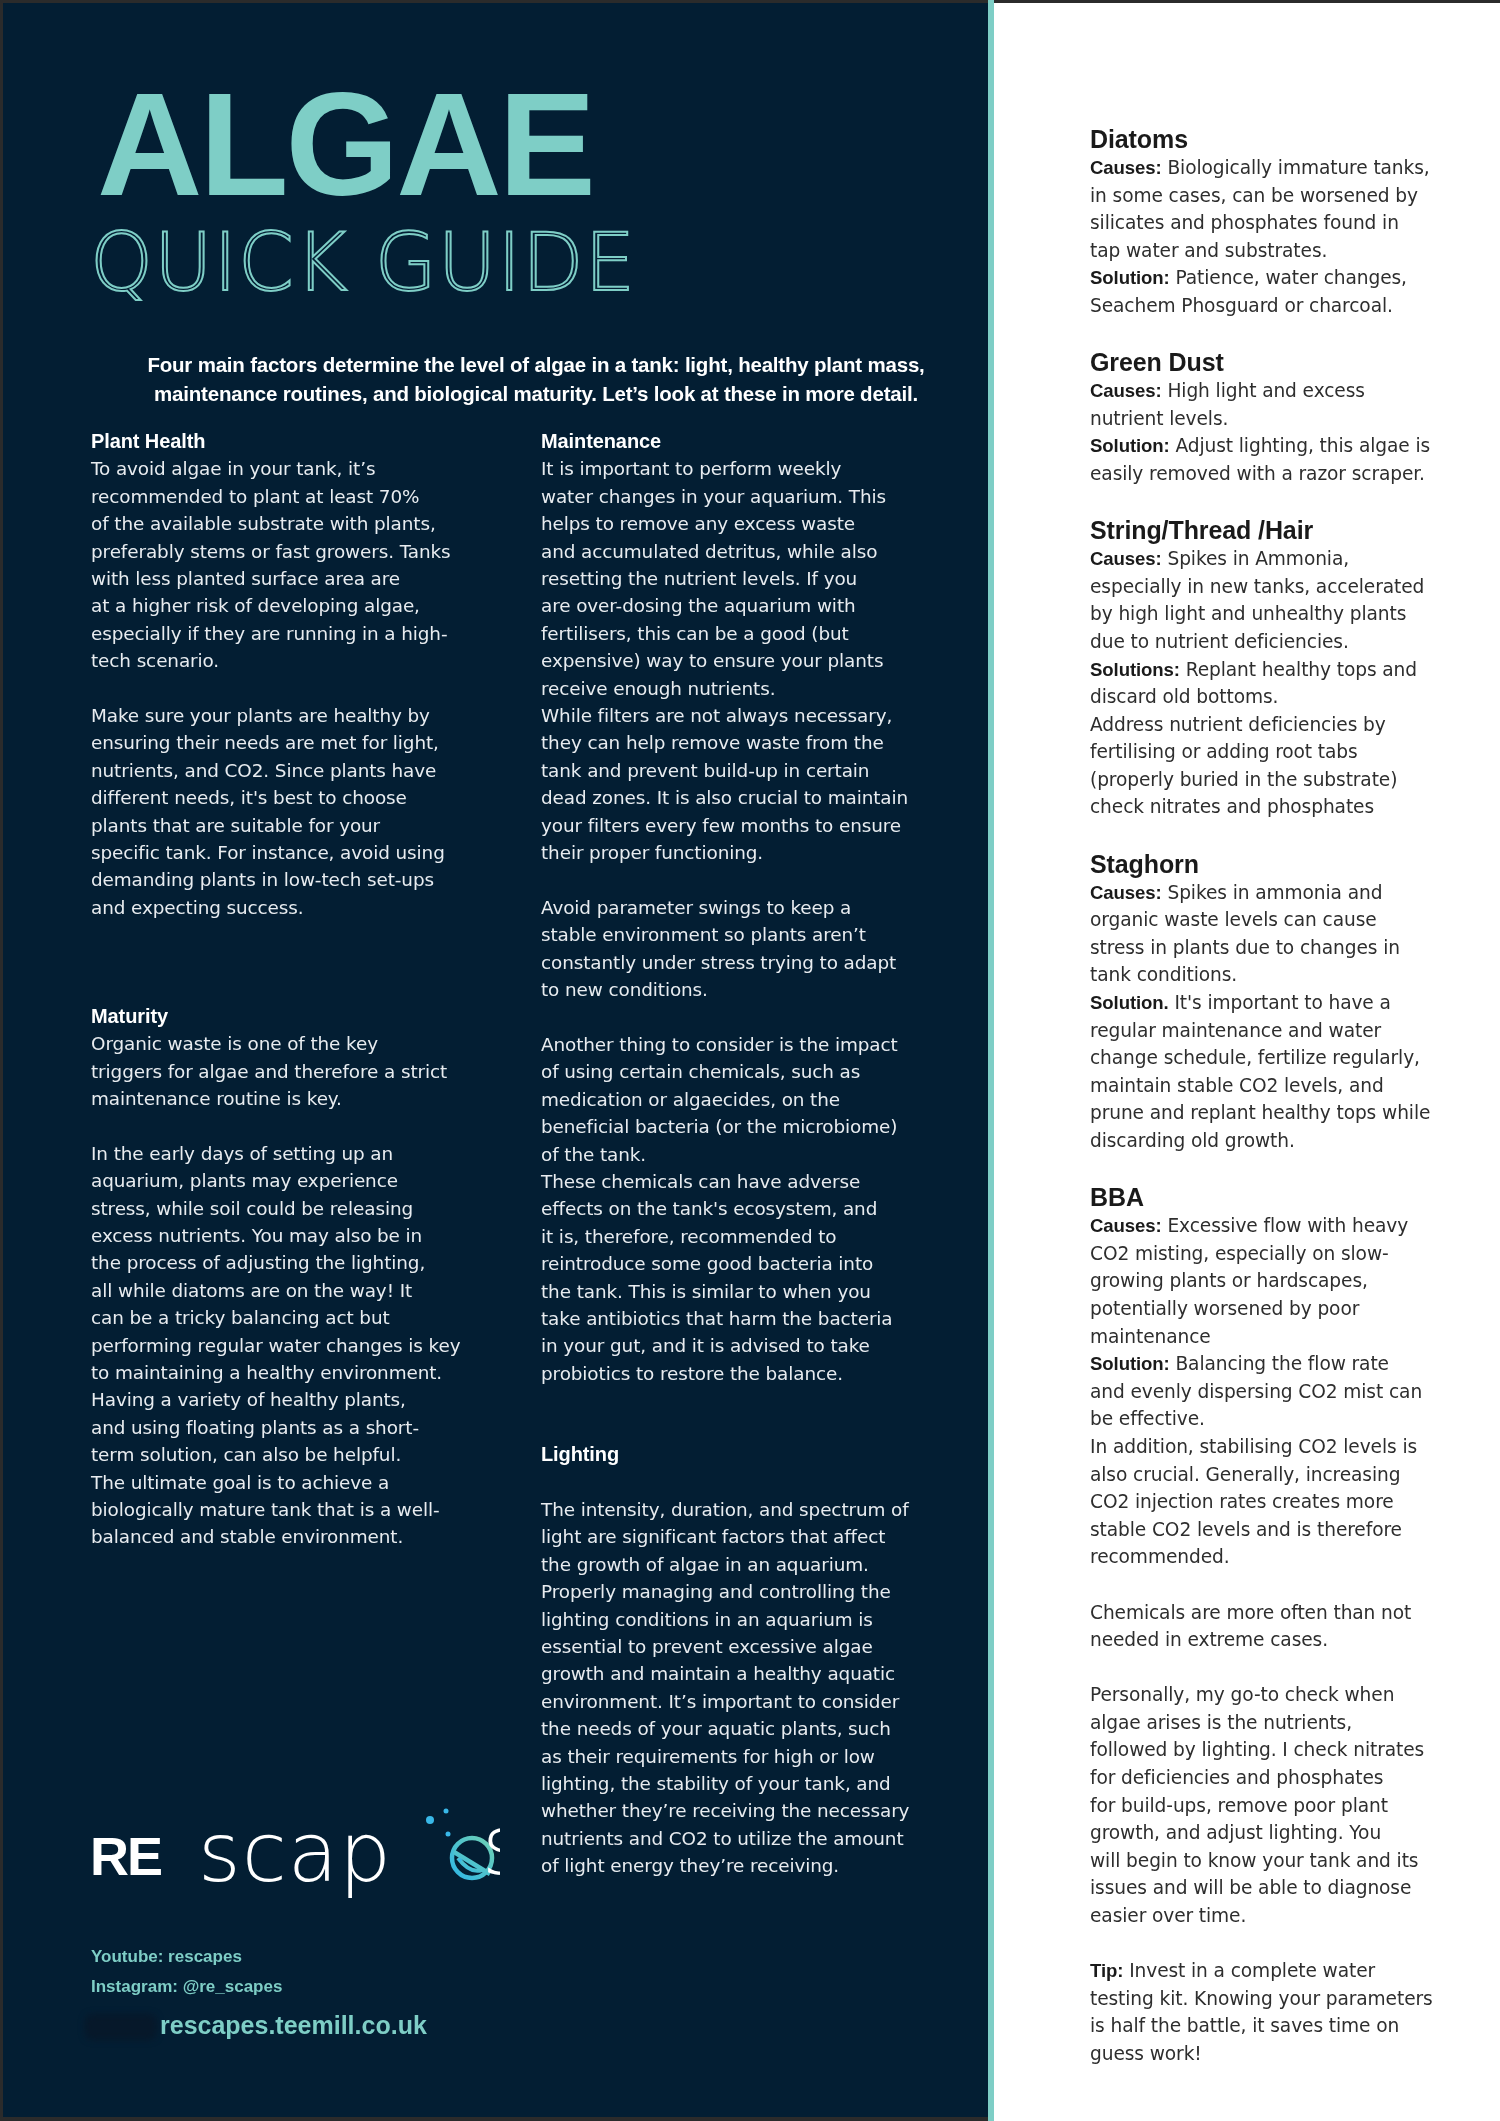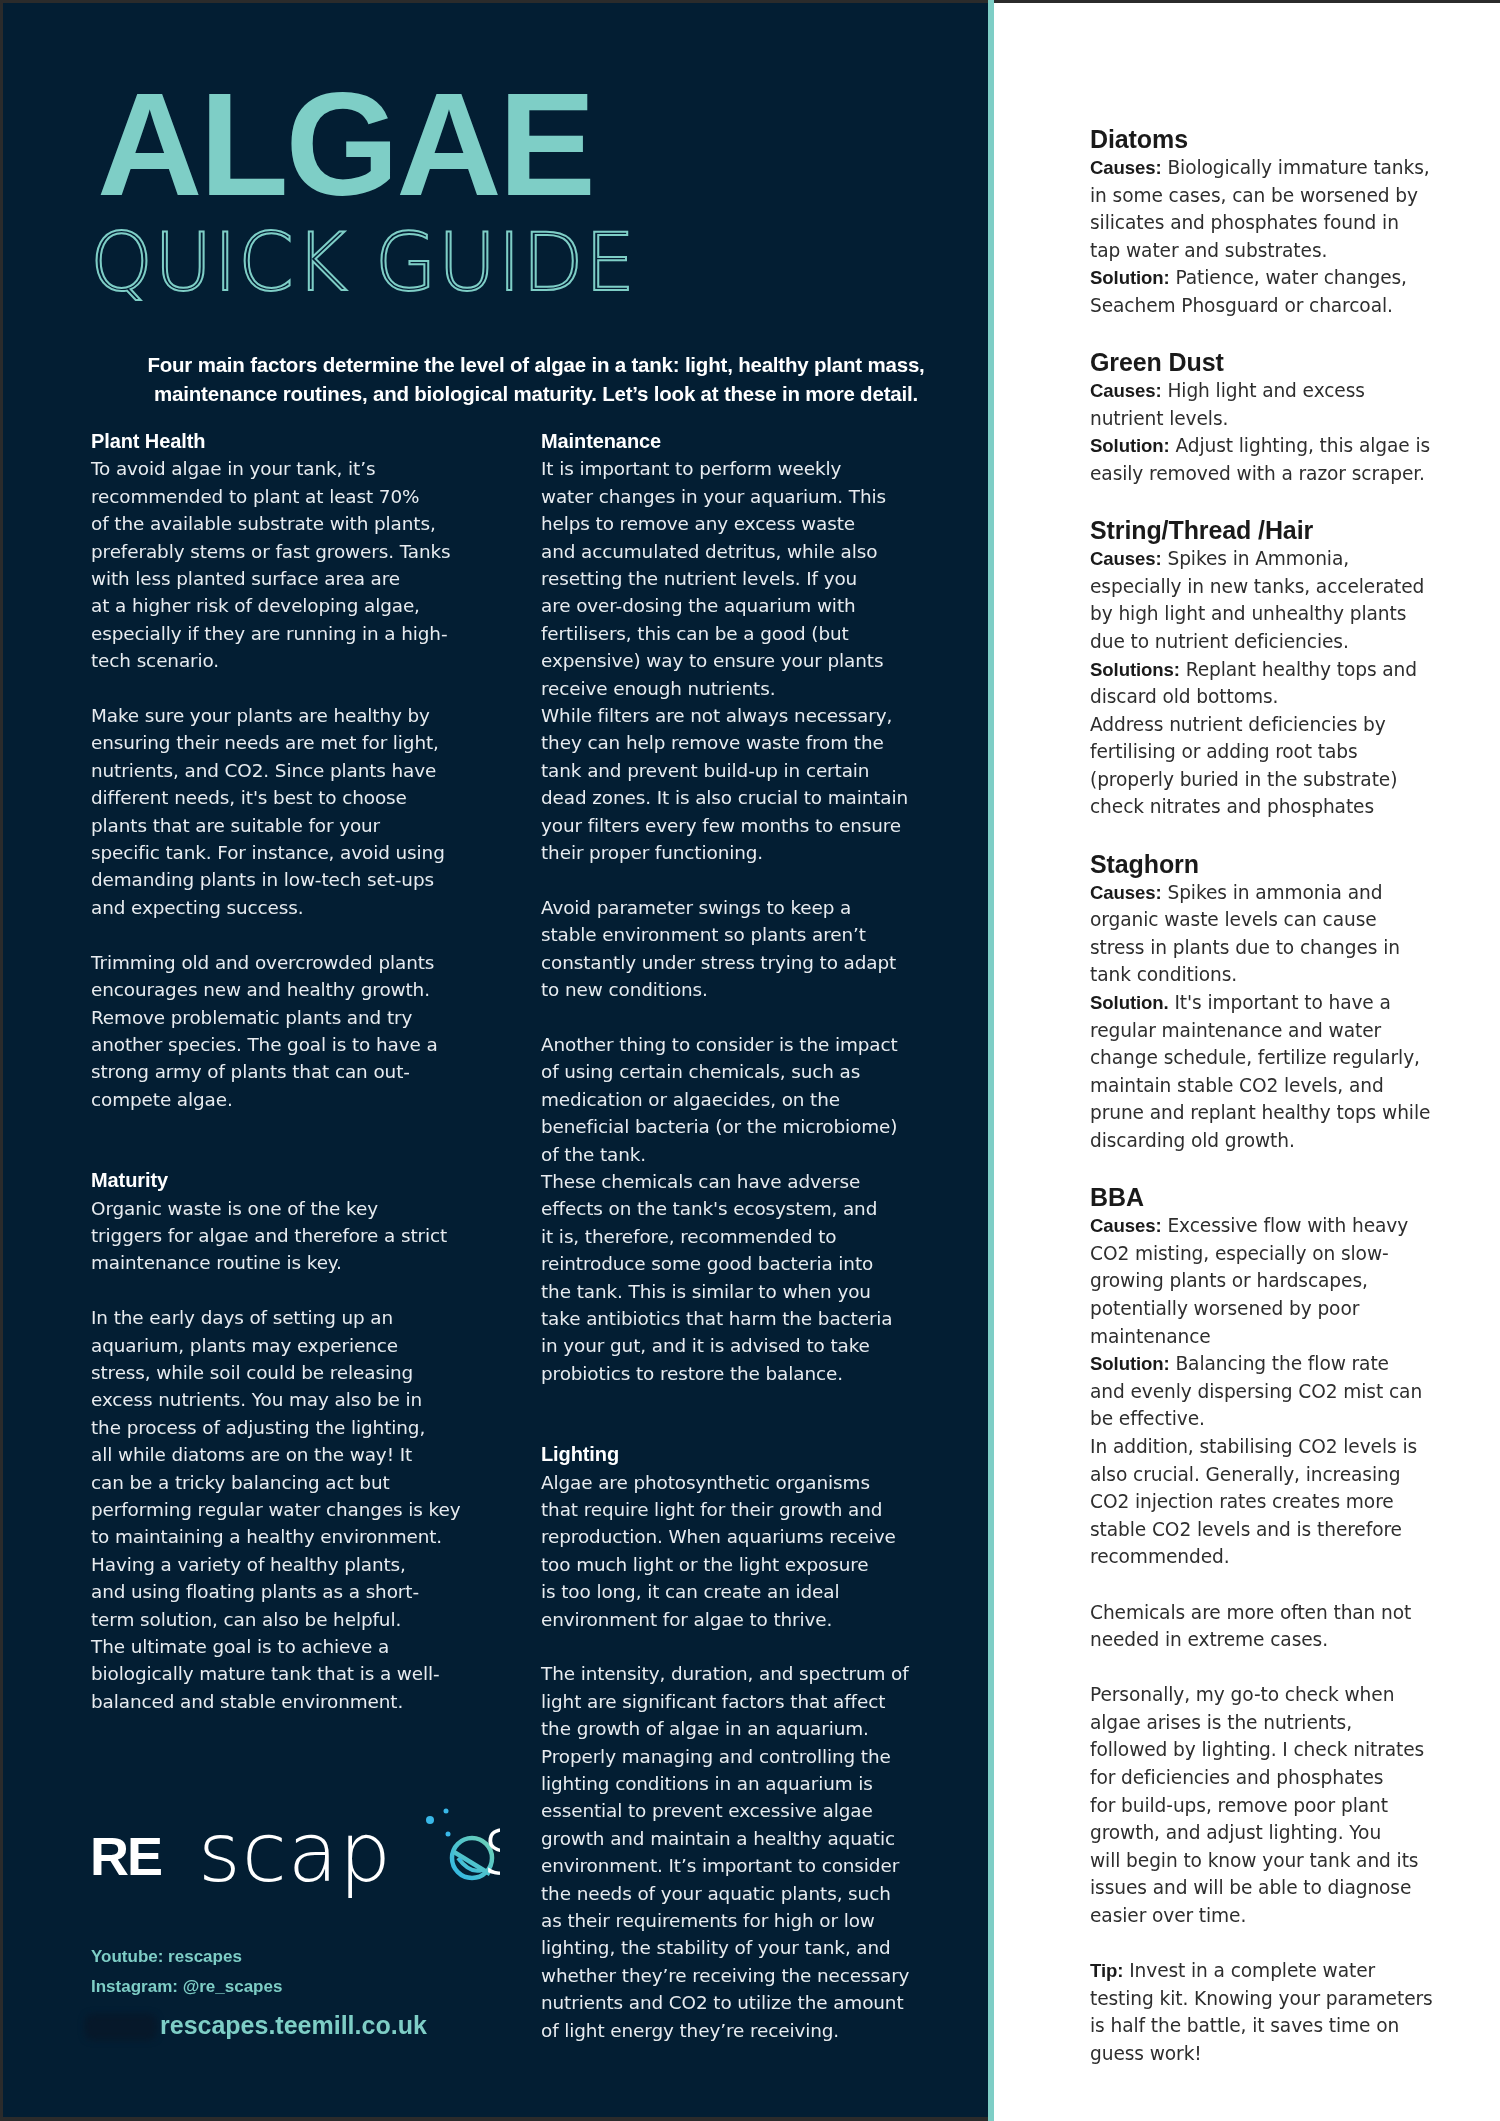--- a/index.html
+++ b/index.html
@@ -118,26 +118,20 @@
   <span class="gap"></span>
   <span class="para">Make sure your plants are healthy by
 ensuring their needs are met for light,
 nutrients, and CO2. Since plants have
 different needs, it's best to choose
 plants that are suitable for your
 specific tank. For instance, avoid using
 demanding plants in low-tech set-ups
 and expecting success.</span>
   <span class="gap"></span>
-  <span class="para">Trimming old and overcrowded plants
-encourages new and healthy growth.
-Remove problematic plants and try
-another species. The goal is to have a
-strong army of plants that can out-
-compete algae.</span>
   <span class="gap2"></span>
   <span class="sec-h">Maturity</span>
   <span class="para">Organic waste is one of the key
 triggers for algae and therefore a strict
 maintenance routine is key.</span>
   <span class="gap"></span>
   <span class="para">In the early days of setting up an
 aquarium, plants may experience
 stress, while soil could be releasing
 excess nutrients. You may also be in
@@ -185,26 +179,20 @@
 These chemicals can have adverse
 effects on the tank's ecosystem, and
 it is, therefore, recommended to
 reintroduce some good bacteria into
 the tank. This is similar to when you
 take antibiotics that harm the bacteria
 in your gut, and it is advised to take
 probiotics to restore the balance.</span>
   <span class="gap2"></span>
   <span class="sec-h">Lighting</span>
-  <span class="para">Algae are photosynthetic organisms
-that require light for their growth and
-reproduction. When aquariums receive
-too much light or the light exposure
-is too long, it can create an ideal
-environment for algae to thrive.</span>
   <span class="gap"></span>
   <span class="para">The intensity, duration, and spectrum of
 light are significant factors that affect
 the growth of algae in an aquarium.
 Properly managing and controlling the
 lighting conditions in an aquarium is
 essential to prevent excessive algae
 growth and maintain a healthy aquatic
 environment. It’s important to consider
 the needs of your aquatic plants, such

